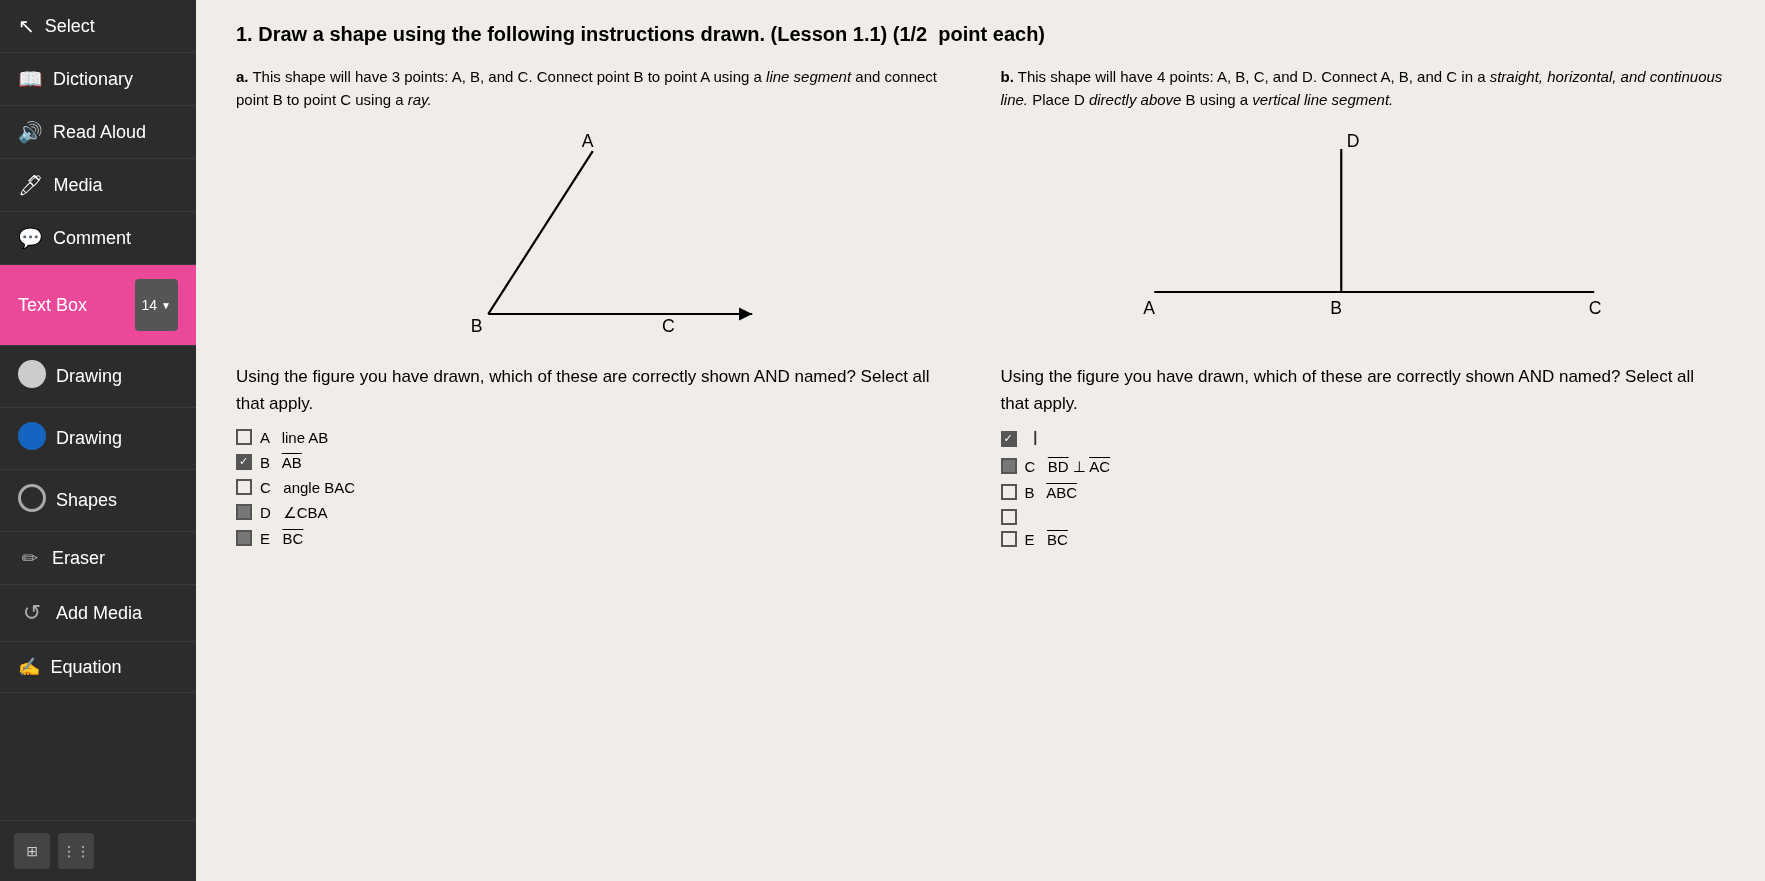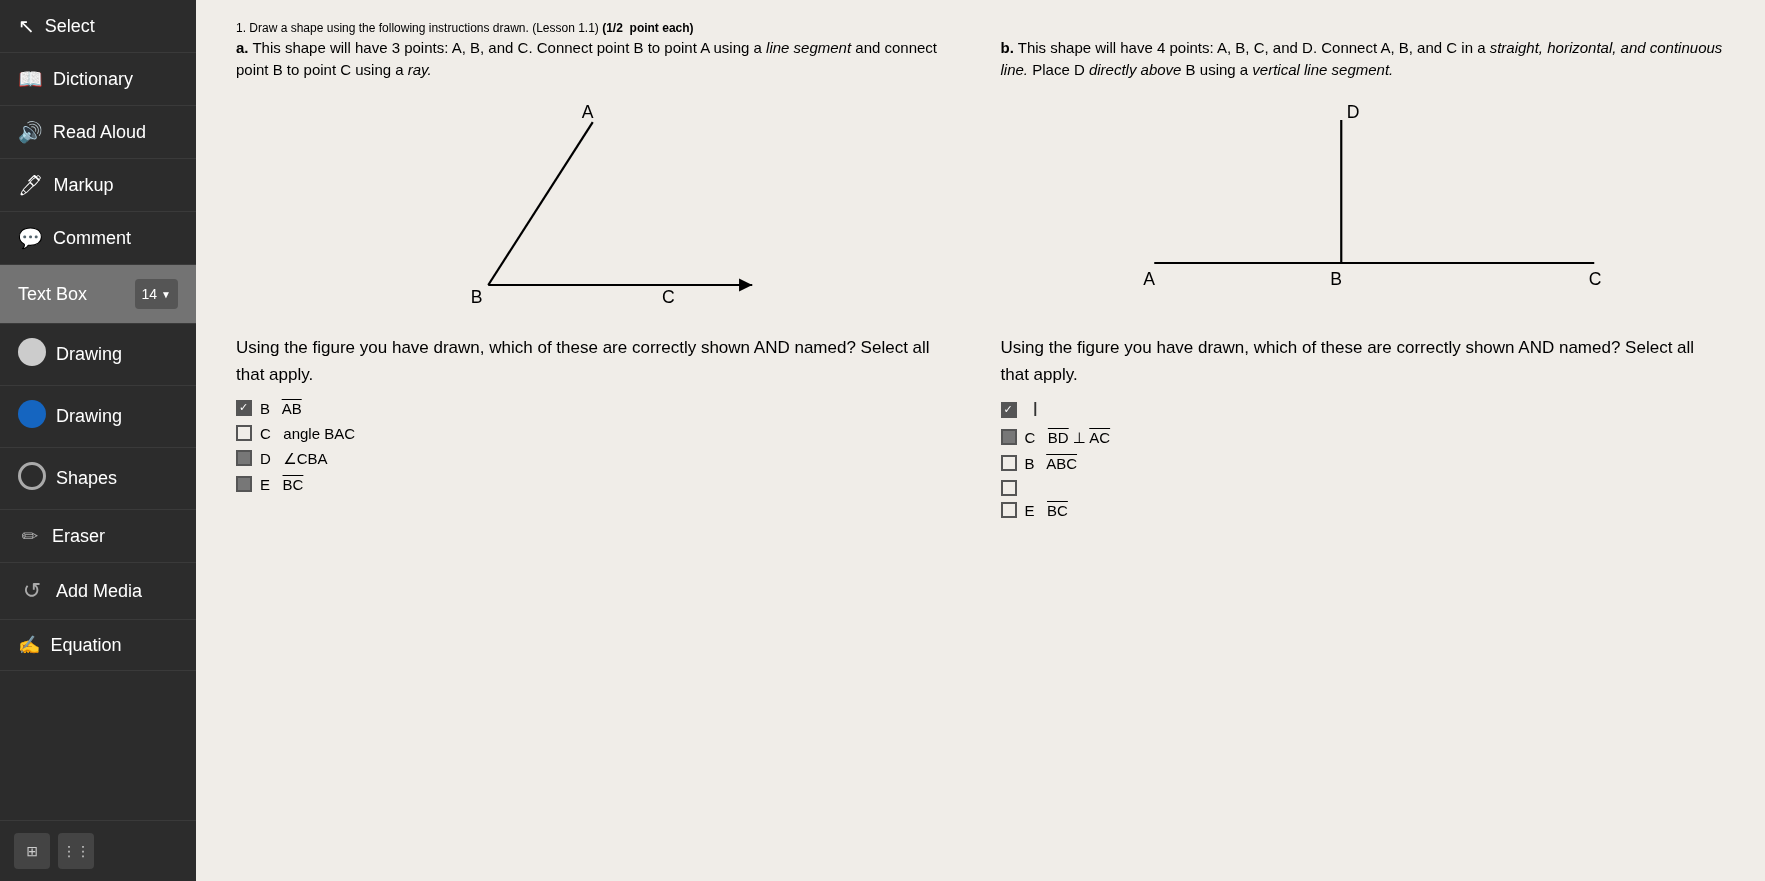--- a/index.html
+++ b/index.html
@@ -25,26 +25,26 @@
     .sidebar-item {
       padding: 14px 18px;
       cursor: pointer;
       font-size: 18px;
       display: flex;
       align-items: center;
       gap: 10px;
       border-bottom: 1px solid #3a3a3a;
     }
     .sidebar-item.active {
-      background: #737373;
+      background: #ec4899;
     }
     .badge {
       background: #555;
       border-radius: 4px;
-      padding: 7px 7px;
+      padding: 18px 7px;
       font-size: 14px;
       color: #fff;
       display: flex;
       align-items: center;
       gap: 4px;
     }
     .badge .arrow { font-size: 10px; }
     .icon-circle-white {
       width: 28px; height: 28px;
       border-radius: 50%;
@@ -90,22 +90,23 @@
     }
 
     
     .main {
       flex: 1;
       background: #f0ede8;
       padding: 20px 40px;
       overflow-y: auto;
     }
     .header-text {
-      font-size: 12px;
-      font-weight: normal;
+      font-size: 20px;
+      font-weight: bold;
+      margin-bottom: 18px;
       line-height: 1.4;
     }
     .problems-grid {
       display: grid;
       grid-template-columns: 1fr 1fr;
       gap: 22px 40px;
     }
     .problem-section {
       background: transparent;
     }
@@ -189,21 +190,21 @@
     <span>Dictionary</span>
   </div>
 
   <div class="sidebar-item">
     <span style="font-size:20px;">🔊</span>
     <span>Read Aloud</span>
   </div>
 
   <div class="sidebar-item">
     <span style="font-size:20px;">🖊</span>
-    <span>Markup</span>
+    <span>Media</span>
   </div>
 
   <div class="sidebar-item">
     <span style="font-size:20px;">💬</span>
     <span>Comment</span>
   </div>
 
   <div class="sidebar-item active" style="justify-content: space-between;">
     <span>Text Box</span>
     <span class="badge">
@@ -284,20 +285,24 @@
           <text x="258" y="186" font-size="16" font-family="Arial">C</text>
         </svg>
       </div>
 
       <div class="questions-section">
         Using the figure you have drawn, which of these are correctly shown AND named? Select all that apply.
       </div>
 
       <ul class="choice-list">
         <li class="choice-item">
+          <span class="choice-checkbox"></span>
+          <span class="choice-label">A &nbsp; line AB</span>
+        </li>
+        <li class="choice-item">
           <span class="choice-checkbox checked"></span>
           <span class="choice-label">B &nbsp; <span class="overline">AB</span></span>
         </li>
         <li class="choice-item">
           <span class="choice-checkbox"></span>
           <span class="choice-label">C &nbsp; angle BAC</span>
         </li>
         <li class="choice-item">
           <span class="choice-checkbox partial" style="background:#777;"></span>
           <span class="choice-label">D &nbsp; ∠CBA</span>

